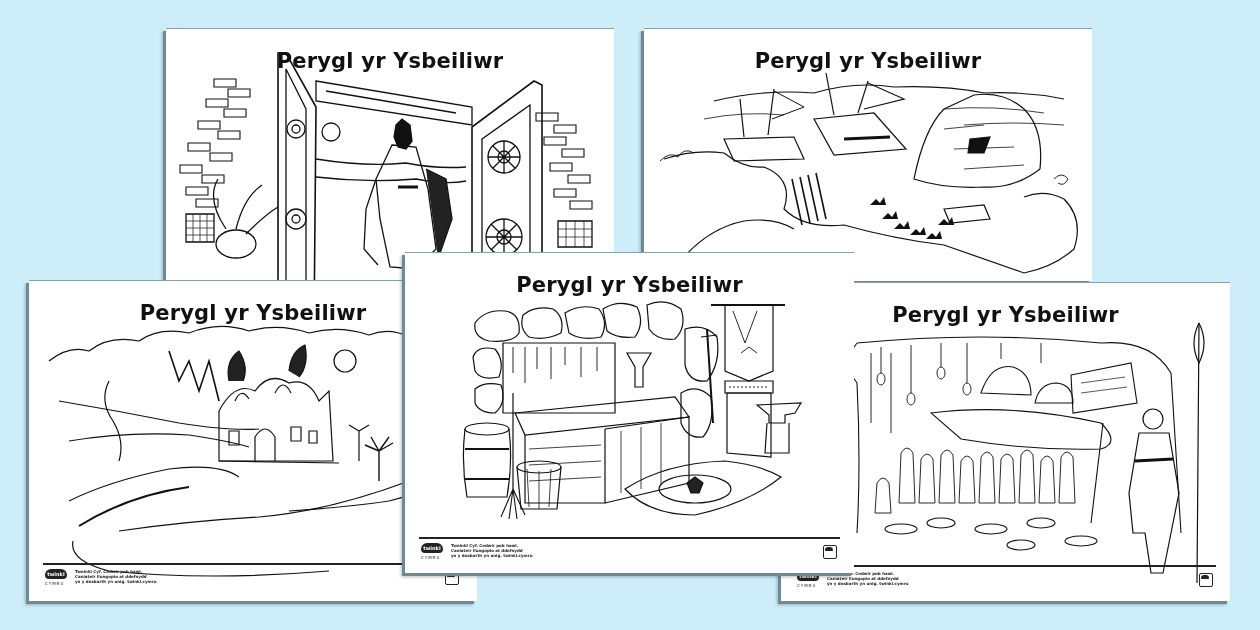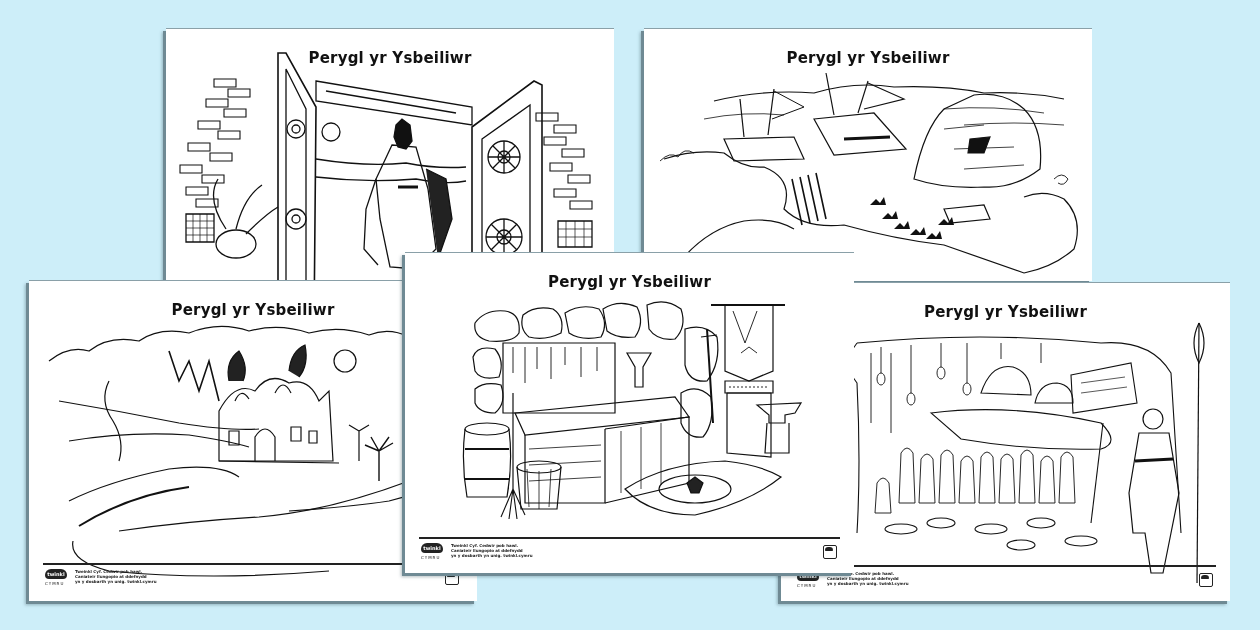--- a/index.html
+++ b/index.html
@@ -9,21 +9,21 @@
       font-family: "DejaVu Sans", sans-serif;
     }
     .page {
       position: absolute; background: #ffffff;
       box-shadow: -3px 3px 0 #6f8a94, -4px 4px 3px rgba(40,70,80,0.35);
       border-top: 1px solid #8aa0a8;
       overflow: hidden;
     }
     .page-title {
       position: absolute; left: 0; right: 0; top: 20px;
-      text-align: center; font-weight: bold; font-size: 15px; color: #111;
+      text-align: center; font-weight: bold; font-size: 21px; color: #111;
       letter-spacing: 0.2px;
     }
     .illustration { position: absolute; left: 0; top: 0; width: 100%; height: 100%; }
     .footer-rule { position: absolute; left: 14px; right: 14px; height: 2px; background: #222; }
     .footer-logo {
       position: absolute; width: 22px; height: 10px; border-radius: 6px 6px 4px 4px;
       background: #222; color: #fff; font-size: 5px; font-weight: bold;
       text-align: center; line-height: 10px;
     }
     .footer-logo-sub { position: absolute; font-size: 4px; color: #222; letter-spacing: 1px; }

